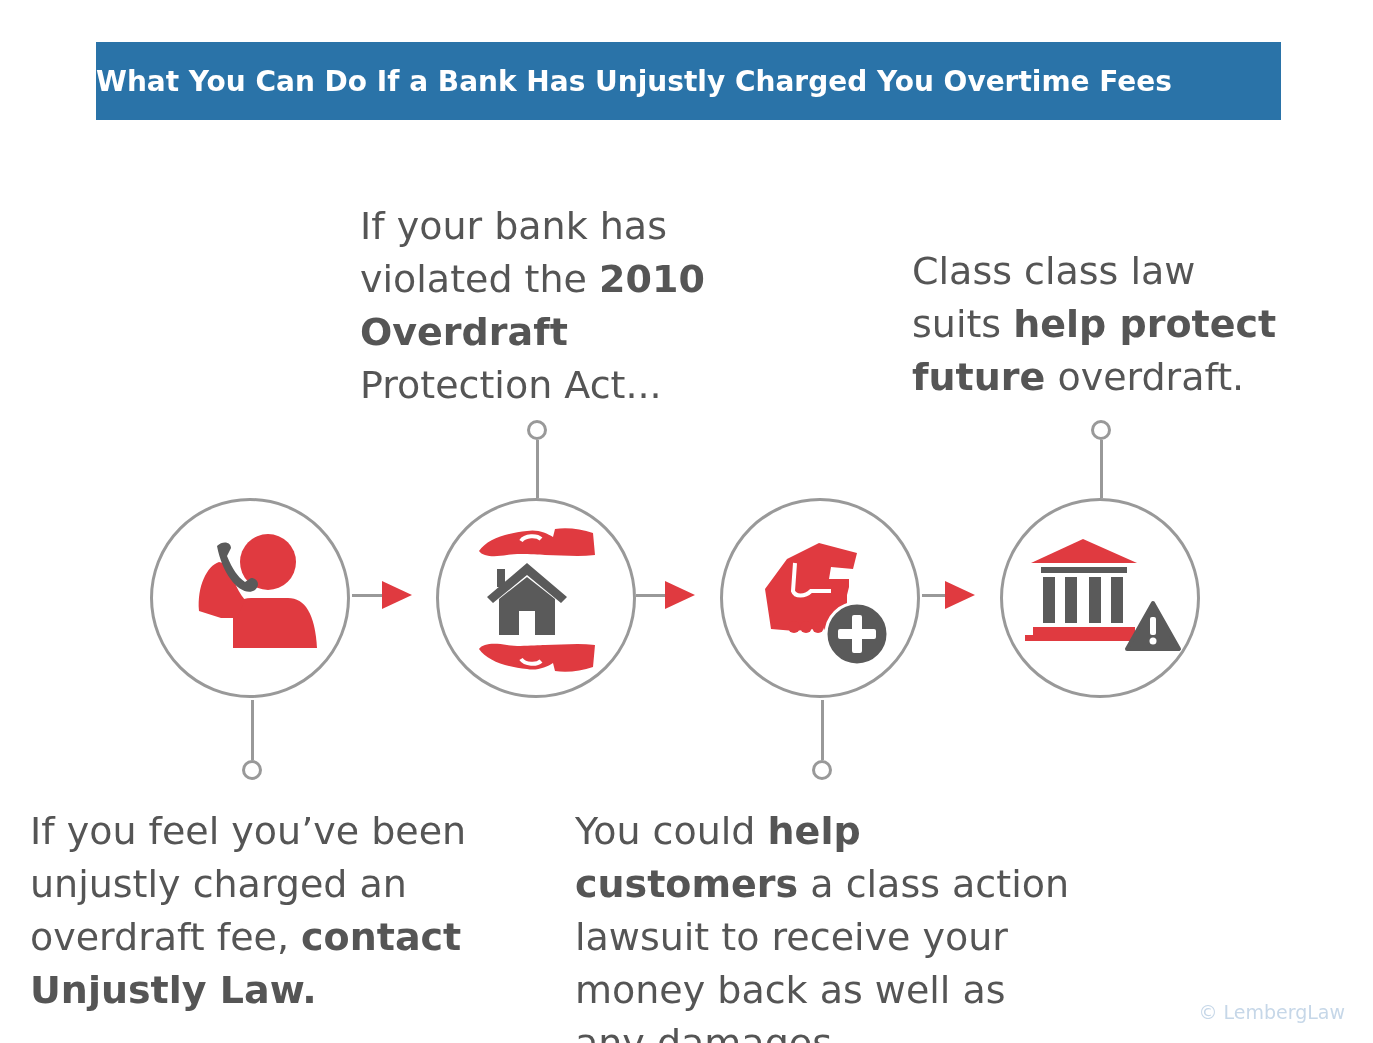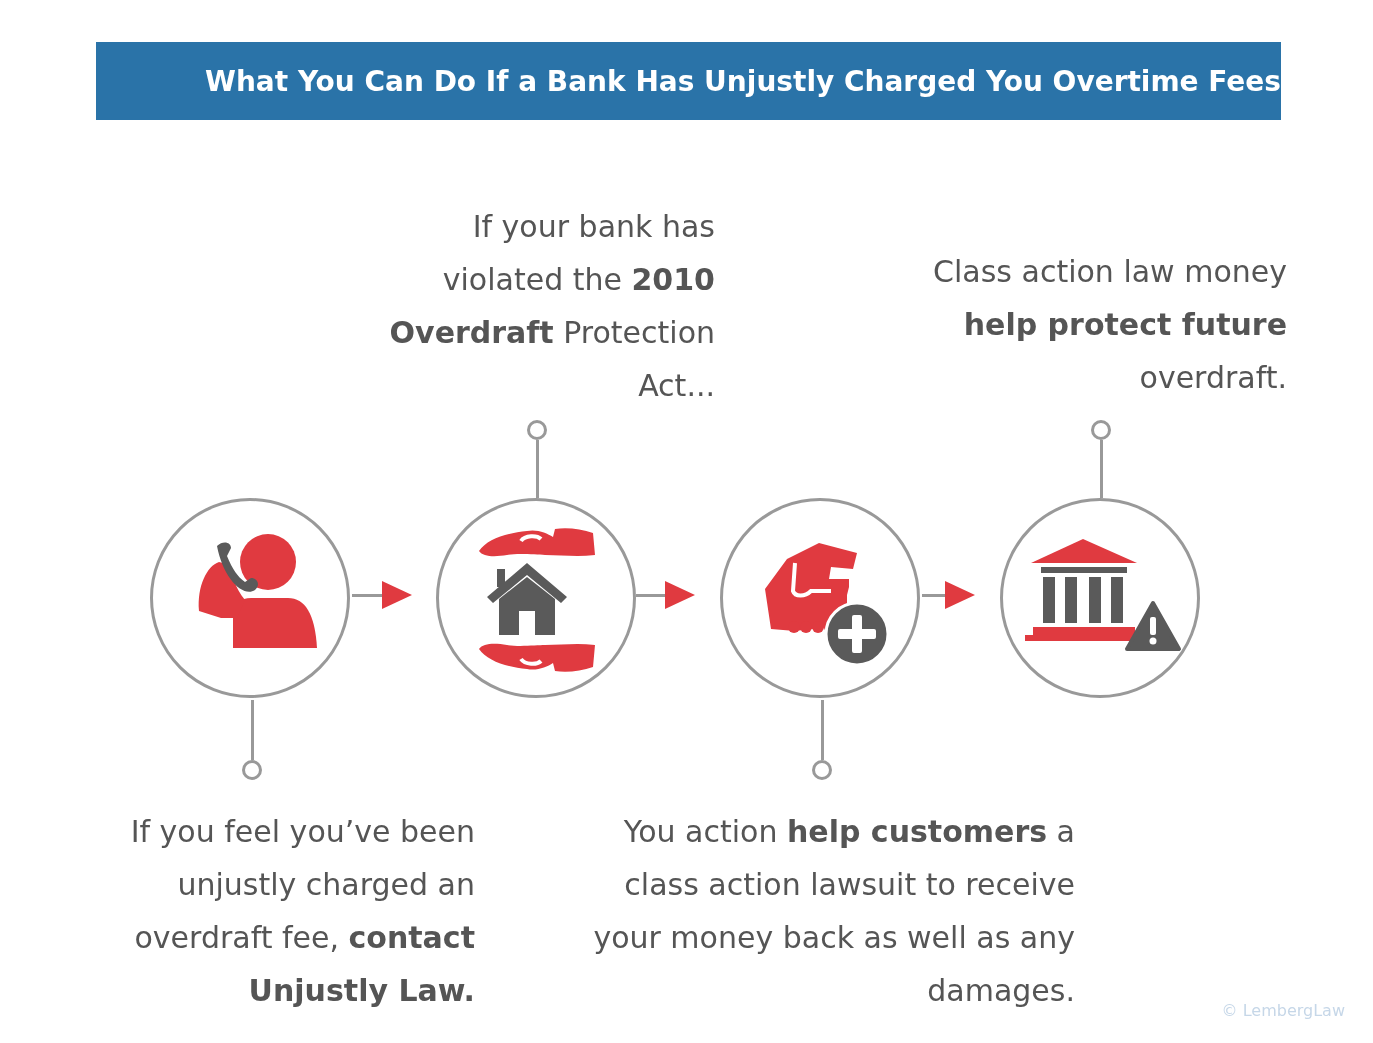--- a/index.html
+++ b/index.html
@@ -1,43 +1,43 @@
 <!DOCTYPE html>
 <html><head>
 <meta charset="utf-8">
 <style>
   html, body { margin:0; padding:0; }
   body { width:1373px; height:1043px; background:#ffffff; position:relative; overflow:hidden;
          font-family:"DejaVu Sans", sans-serif; color:#555555; }
   .title-bar { position:absolute; left:96px; top:42px; width:1185px; height:78px; background:#2a73a8;
-               display:flex; align-items:center; justify-content:flex-end; }
+               display:flex; align-items:center; justify-content:flex-start; }
   .title-bar h1 { margin:0; color:#ffffff; font-size:28px; font-weight:bold; letter-spacing:0px; }
   .stroke { position:absolute; background:#999999; }
   .circle { position:absolute; width:200px; height:200px; border:3px solid #999999; border-radius:50%;
             box-sizing:border-box; background:#ffffff; }
   .node { position:absolute; width:20px; height:20px; border:3px solid #999999; border-radius:50%; box-sizing:border-box; background:#fff; }
   .arrow { position:absolute; width:0; height:0; border-top:14px solid transparent; border-bottom:14px solid transparent; border-left:30px solid #e03a40; }
-  .text { position:absolute; text-align:right; font-size:30px; line-height:53px; color:#555555; }
+  .text { position:absolute; text-align:left; font-size:38px; line-height:53px; color:#555555; }
   .text b { color:#555555; }
   .icon { position:absolute; }
-  .credit { position:absolute; right:28px; top:1001px; font-size:16px; color:#c6d7e8; }
+  .credit { position:absolute; right:28px; top:1001px; font-size:19px; color:#c6d7e8; }
 </style>
 </head>
 <body>
 
 <div class="title-bar">
   <h1>What You Can Do If a Bank Has Unjustly Charged You Overtime Fees</h1>
 </div>
 
 <div class="text" style="left:360px; top:200px; width:355px;">
   <span>If your bank has violated the </span><b>2010 Overdraft</b><span> Protection Act...</span>
 </div>
 
 <div class="text" style="left:912px; top:245px; width:375px;">
-  <span>Class action law money </span><b>help protect future</b><span> overdraft.</span>
+  <span>Class class law suits </span><b>help protect future</b><span> overdraft.</span>
 </div>
 
 <div class="node" style="left:527px; top:420px;"></div>
 <div class="stroke" style="left:536px; top:440px; width:3px; height:58px;"></div>
 <div class="node" style="left:1091px; top:420px;"></div>
 <div class="stroke" style="left:1100px; top:440px; width:3px; height:58px;"></div>
 
 <div class="stroke" style="left:251px; top:700px; width:3px; height:60px;"></div>
 <div class="node" style="left:242px; top:760px;"></div>
 <div class="stroke" style="left:821px; top:700px; width:3px; height:60px;"></div>
@@ -98,16 +98,16 @@
     <rect x="127" y="80" width="6" height="18" rx="2" fill="#fff"></rect>
     <circle cx="130" cy="104" r="3.5" fill="#fff"></circle>
   </svg>
 </div>
 
 <div class="text" style="left:30px; top:805px; width:445px;">
   <span>If you feel you’ve been unjustly charged an overdraft fee, </span><b>contact Unjustly Law.</b>
 </div>
 
 <div class="text" style="left:575px; top:805px; width:500px;">
-  <span>You action </span><b>help customers</b><span> a class action lawsuit to receive your money back as well as any damages.</span>
+  <span>You could </span><b>help customers</b><span> a class action lawsuit to receive your money back as well as any damages.</span>
 </div>
 
 <div class="credit">© LembergLaw</div>
 
 </body></html>

